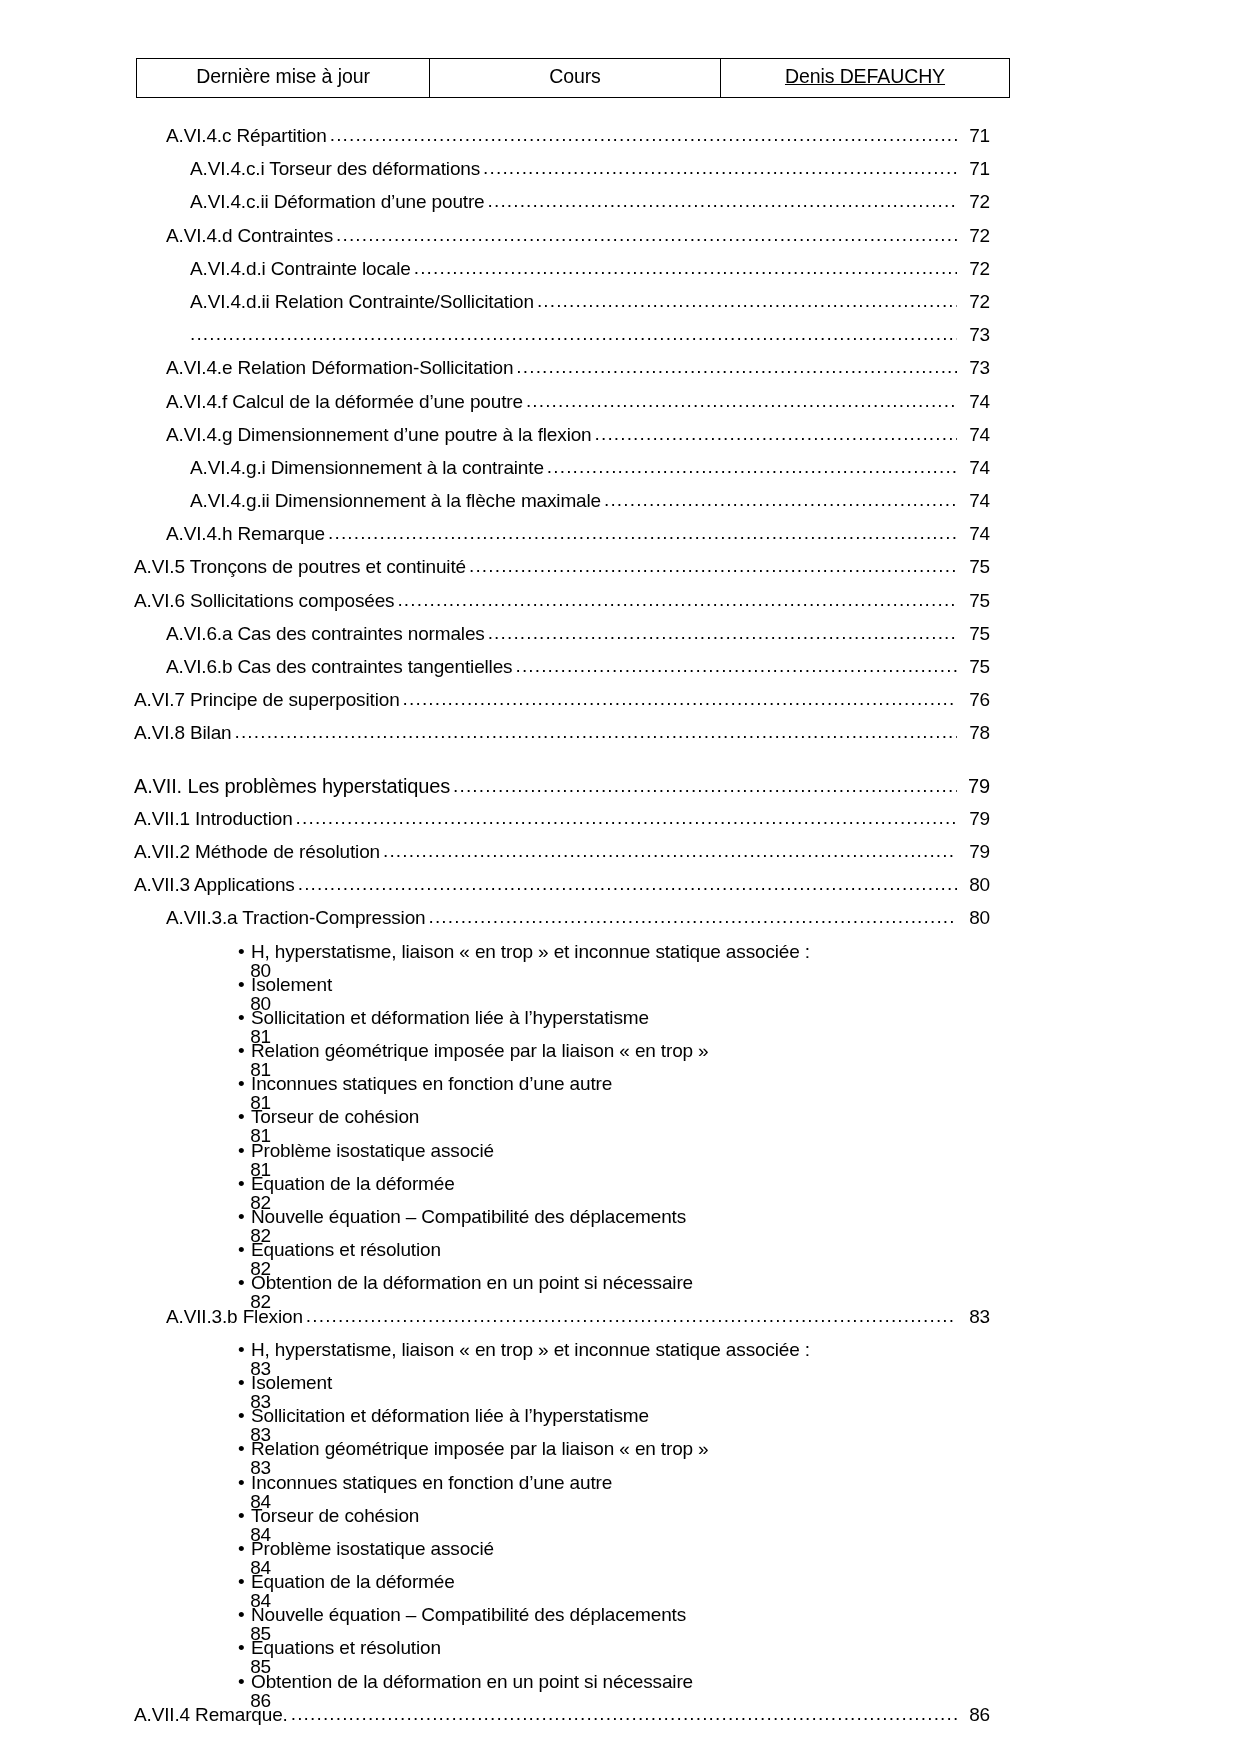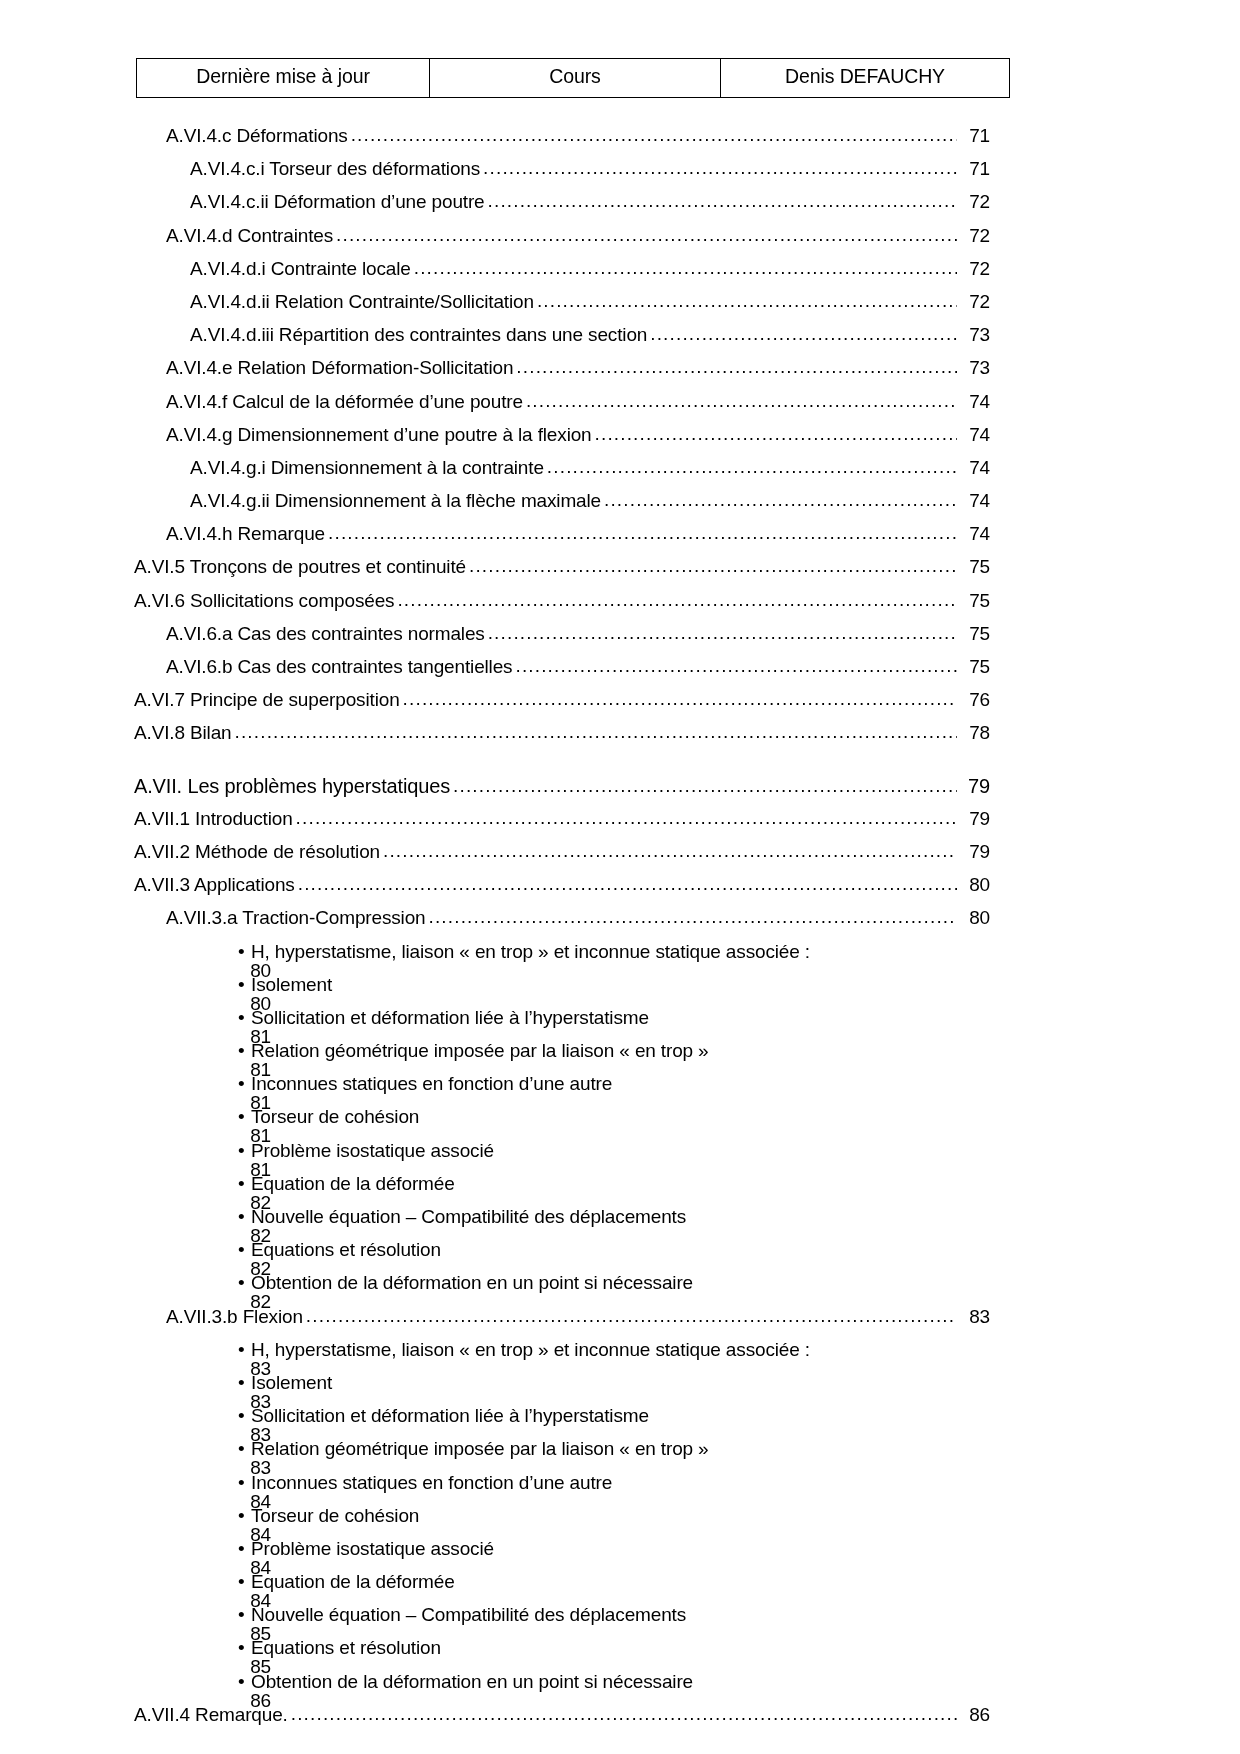--- a/index.html
+++ b/index.html
@@ -34,21 +34,21 @@
     vertical-align: middle;
     font-size: 19.5px;
     line-height: 1.12;
     height: 30px;
     padding: 3px 4px 5px 4px;
     white-space: nowrap;
     letter-spacing: -0.1px;
   }
   .col-a { width: 284px; }
   .col-b { width: 282px; }
-  .col-c { width: 280px; }
+  .col-c { width: 280px; text-decoration: underline; }
 
   
   .toc {
     margin-top: 28px;
     width: 856px;
   }
   .toc-row {
     display: flex;
     align-items: baseline;
     font-size: 19px;
@@ -118,21 +118,21 @@
       <tr>
         <td class="col-a">Dernière mise à jour</td>
         <td class="col-b">Cours</td>
         <td class="col-c">Denis DEFAUCHY</td>
       </tr>
     </tbody>
   </table>
 
   <div class="toc" id="toc-list">
       <div class="toc-row lvl-1">
-        <span class="title">A.VI.4.c Déformations</span>
+        <span class="title">A.VI.4.c Répartition</span>
         <span class="leader">...................................................................................................................................................................................................................................................................</span>
         <span class="pg">71</span>
       </div>
       <div class="toc-row lvl-2">
         <span class="title">A.VI.4.c.i Torseur des déformations</span>
         <span class="leader">...................................................................................................................................................................................................................................................................</span>
         <span class="pg">71</span>
       </div>
       <div class="toc-row lvl-2">
         <span class="title">A.VI.4.c.ii Déformation d’une poutre</span>
@@ -148,21 +148,20 @@
         <span class="title">A.VI.4.d.i Contrainte locale</span>
         <span class="leader">...................................................................................................................................................................................................................................................................</span>
         <span class="pg">72</span>
       </div>
       <div class="toc-row lvl-2">
         <span class="title">A.VI.4.d.ii Relation Contrainte/Sollicitation</span>
         <span class="leader">...................................................................................................................................................................................................................................................................</span>
         <span class="pg">72</span>
       </div>
       <div class="toc-row lvl-2">
-        <span class="title">A.VI.4.d.iii Répartition des contraintes dans une section</span>
         <span class="leader">...................................................................................................................................................................................................................................................................</span>
         <span class="pg">73</span>
       </div>
       <div class="toc-row lvl-1">
         <span class="title">A.VI.4.e Relation Déformation-Sollicitation</span>
         <span class="leader">...................................................................................................................................................................................................................................................................</span>
         <span class="pg">73</span>
       </div>
       <div class="toc-row lvl-1">
         <span class="title">A.VI.4.f Calcul de la déformée d’une poutre</span>

